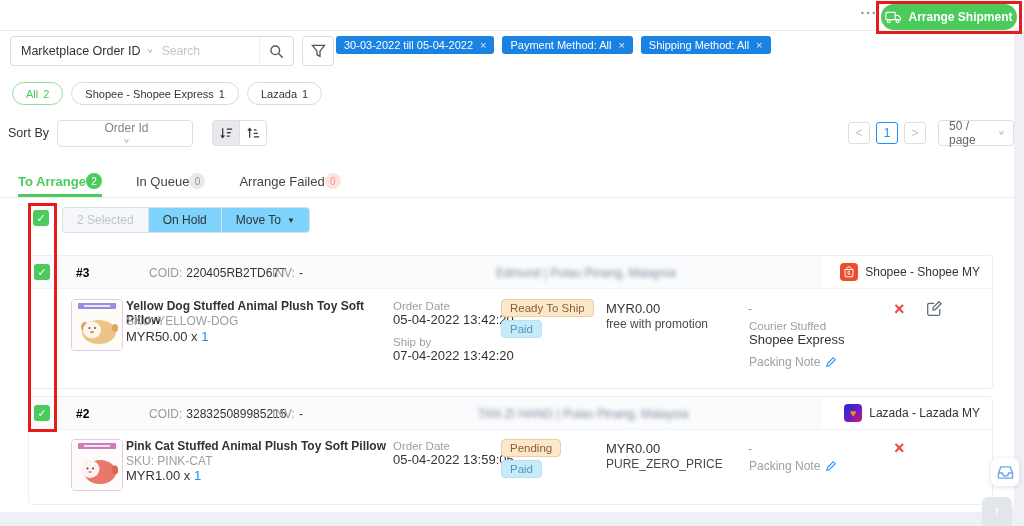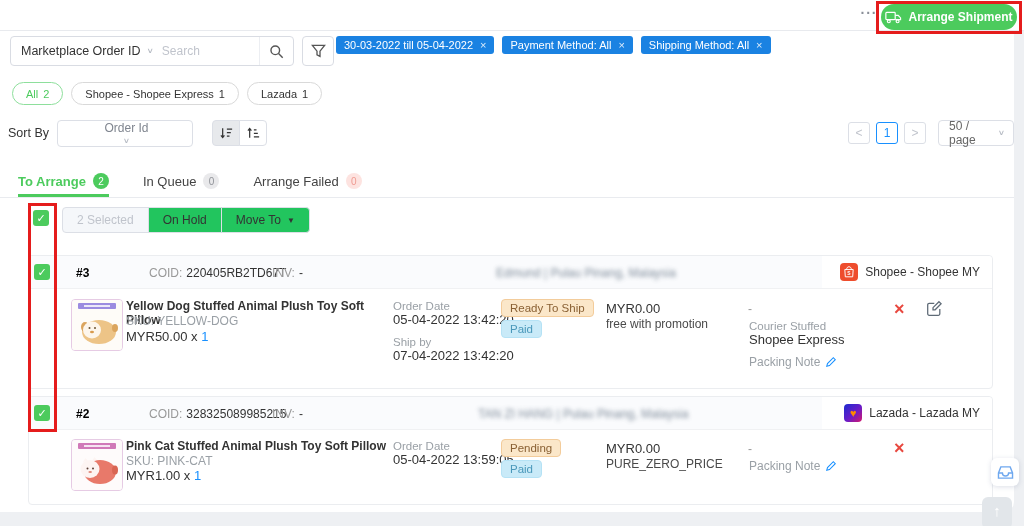--- a/index.html
+++ b/index.html
@@ -47,31 +47,31 @@
   .sort-btn.first { border-radius:4px 0 0 4px; background:#e7e9ec; }
   .sort-btn.last { border-radius:0 4px 4px 0; margin-left:-1px; }
 
   
   .pg-btn { top:122px; width:22px; height:22px; border:1px solid #dcdfe6; border-radius:3px; background:#fff; color:#c0c4cc; font-size:12px; display:flex; align-items:center; justify-content:center; cursor:pointer; }
   .pg-cur { top:122px; width:22px; height:22px; border:1px solid #1890ff; border-radius:3px; background:#fff; color:#1890ff; font-size:12px; display:flex; align-items:center; justify-content:center; cursor:pointer; }
   .pg-size { left:938px; top:120px; width:76px; height:26px; border:1px solid #dcdfe6; border-radius:4px; background:#fff; display:flex; align-items:center; justify-content:space-between; padding:0 8px 0 10px; font-size:12px; color:#666; cursor:pointer; }
 
   
   .tabs { left:0; top:165px; width:1014px; height:33px; border-bottom:1px solid #e9ebef; display:flex; gap:34px; padding-left:18px; }
-  .tab { display:flex; align-items:center; gap:7px; font-size:13px; color:#444; cursor:pointer; position:relative; }
+  .tab { display:flex; align-items:center; font-size:13px; color:#444; cursor:pointer; position:relative; }
   .tab .cnt { width:16px; height:16px; border-radius:50%; background:#e9e9eb; color:#909399; font-size:10px; display:flex; align-items:center; justify-content:center; }
   .tab.active { color:#4ccb5d; font-weight:bold; }
   .tab.active .cnt { background:#4ccb5d; color:#fff; font-weight:normal; }
   .tab.active::after { content:""; position:absolute; left:0; right:0; bottom:0; height:3px; background:#4ccb5d; }
   .tab.failed .cnt { background:#fde3e0; color:#ef9a91; }
 
   
   .checkbox { width:16px; height:16px; background:#4ccb5d; border-radius:3px; color:#fff; font-size:11px; display:flex; align-items:center; justify-content:center; cursor:pointer; }
   .bulk-group { left:62px; top:207px; display:flex; }
-  .bulk-btn { height:26px; border:1px solid #dcdfe6; background:#22c55e; font-size:12px; color:#333; display:flex; align-items:center; gap:6px; padding:0 14px; cursor:pointer; white-space:nowrap; }
+  .bulk-btn { height:26px; border:1px solid #dcdfe6; background:#7dd3fc; font-size:12px; color:#333; display:flex; align-items:center; gap:6px; padding:0 14px; cursor:pointer; white-space:nowrap; }
   .bulk-btn.first { border-radius:4px 0 0 4px; background:#f5f7fa; color:#c0c4cc; }
   .bulk-btn.mid { margin-left:-1px; }
   .bulk-btn.last { margin-left:-1px; border-radius:0 4px 4px 0; }
   .caret { font-size:8px; color:#333; }
 
   
   .card { background:#fff; border:1px solid #ebedf0; border-radius:4px; }
   .card-head { position:relative; height:33px; background:#fafbfd; border-bottom:1px solid #f0f1f3; border-radius:4px 4px 0 0; font-size:12px; }
   .card-head .row-el { position:absolute; top:0; height:33px; display:flex; align-items:center; gap:4px; }
   .muted { color:#999; }

